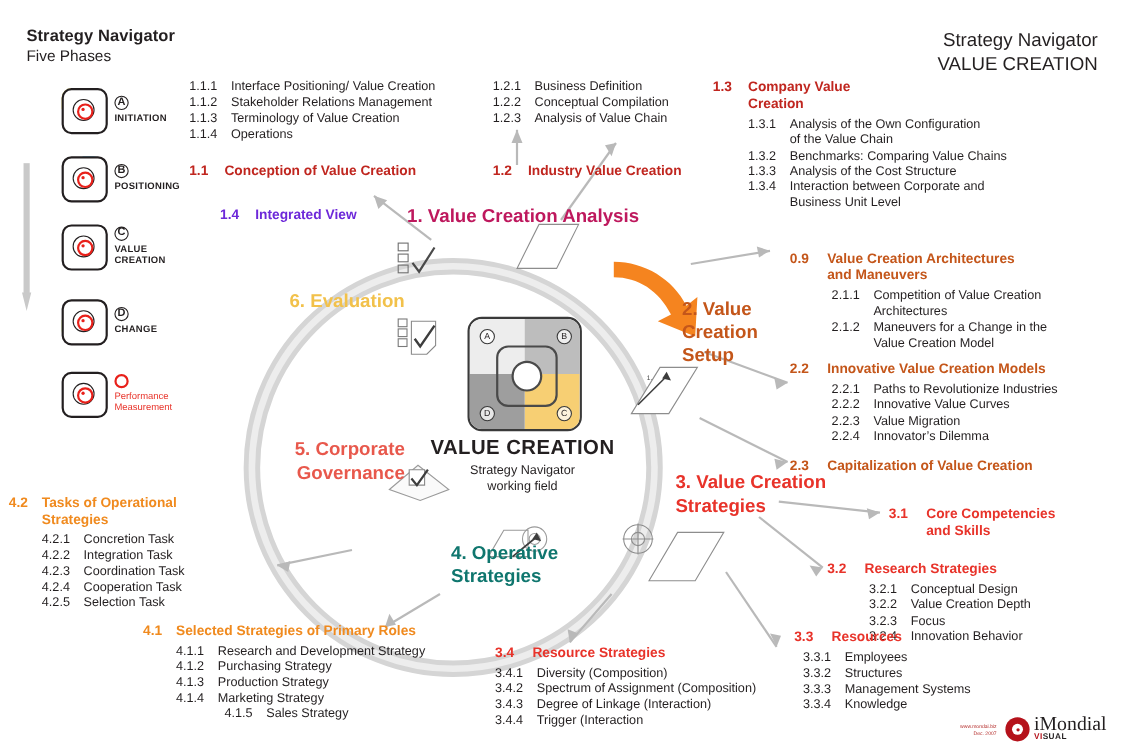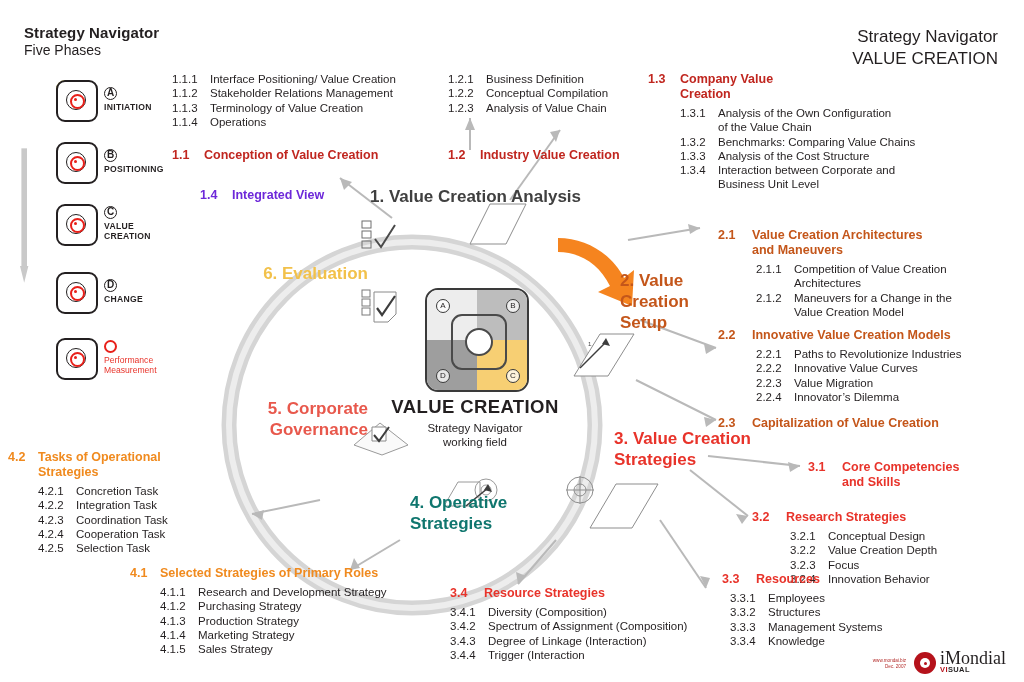--- a/index.html
+++ b/index.html
@@ -286,21 +286,21 @@
     <polygon points="716,420 704,417 706,427"></polygon>
     <polygon points="800,466 788,462 790,472"></polygon>
     <polygon points="748,516 736,514 742,524"></polygon>
     <polygon points="706,588 700,576 710,578"></polygon>
     <polygon points="518,584 516,572 526,576"></polygon>
     <polygon points="350,570 354,558 360,568"></polygon>
     <polygon points="252,514 264,510 262,520"></polygon>
   </g>
 </svg>
 
-<div class="abs cyc" id="cyc1" style="color: #404040; white-space: pre-line;"><span>1. Value Creation Analysis</span></div>
+<div class="abs cyc" id="cyc1" style="color: #be185d; white-space: pre-line;"><span>1. Value Creation Analysis</span></div>
 <div class="abs cyc" id="cyc2" style="color: rgb(196, 86, 26); white-space: pre-line;"><span>2. Value
 Creation
 Setup</span></div>
 <div class="abs cyc" id="cyc3" style="color: rgb(232, 51, 42); white-space: pre-line;"><span>3. Value Creation
 Strategies</span></div>
 <div class="abs cyc" id="cyc4" style="color: #0f766e; white-space: pre-line;"><span>4. Operative
 Strategies</span></div>
 <div class="abs cyc" id="cyc5" style="color: rgb(232, 88, 76); white-space: pre-line;"><span>5. Corporate
 Governance</span></div>
 <div class="abs cyc" id="cyc6" style="color: rgb(242, 193, 74); white-space: pre-line;"><span>6. Evaluation</span></div>
@@ -371,21 +371,21 @@
   </div>
 <div class="abs" id="blk12h">
     <div class="grp-title" style="color: rgb(192, 38, 31); white-space: pre-line; display: flex;"><span style="flex: 0 0 auto; width: 32px;">1.2</span><span style="white-space: pre-line;">Industry Value Creation</span></div>
     <div style="margin-top: 4px; margin-left: 0px;"></div>
   </div>
 <div class="abs" id="blk14h">
     <div class="grp-title" style="color: #6d28d9; white-space: pre-line; display: flex;"><span style="flex: 0 0 auto; width: 32px;">1.4</span><span style="white-space: pre-line;">Integrated View</span></div>
     <div style="margin-top: 4px; margin-left: 0px;"></div>
   </div>
 <div class="abs" id="blk21">
-    <div class="grp-title" style="color: rgb(196, 86, 26); white-space: pre-line; display: flex;"><span style="flex: 0 0 auto; width: 34px;">2.1</span><span style="white-space: pre-line;">Value Creation Architectures
+    <div class="grp-title" style="color: rgb(196, 86, 26); white-space: pre-line; display: flex;"><span style="flex: 0 0 auto; width: 34px;">0.9</span><span style="white-space: pre-line;">Value Creation Architectures
 and Maneuvers</span></div>
     <div style="margin-top: 4px; margin-left: 38px;">
       <div class="sub">
         <span class="num" style="flex: 0 0 auto; width: 38px;">2.1.1</span>
         <span class="txt">Competition of Value Creation
 Architectures</span>
       </div>
       <div class="sub">
         <span class="num" style="flex: 0 0 auto; width: 38px;">2.1.2</span>
         <span class="txt">Maneuvers for a Change in the
@@ -525,21 +525,21 @@
       </div>
       <div class="sub">
         <span class="num" style="flex: 0 0 auto; width: 38px;">4.1.3</span>
         <span class="txt">Production Strategy</span>
       </div>
       <div class="sub">
         <span class="num" style="flex: 0 0 auto; width: 38px;">4.1.4</span>
         <span class="txt">Marketing Strategy</span>
       </div>
       <div class="sub">
-        <span class="num" style="flex: 0 0 auto; width: 38px;">4.1.5</span>
+        <span class="num" style="flex: 0 0 auto; width: 38px; margin-left: 44px;">4.1.5</span>
         <span class="txt">Sales Strategy</span>
       </div>
     </div>
   </div>
 
 <div class="abs" id="logo">
   <div class="www">www.mondai.biz
 Dec. 2007</div>
   <div class="mark"></div>
   <div class="names">

